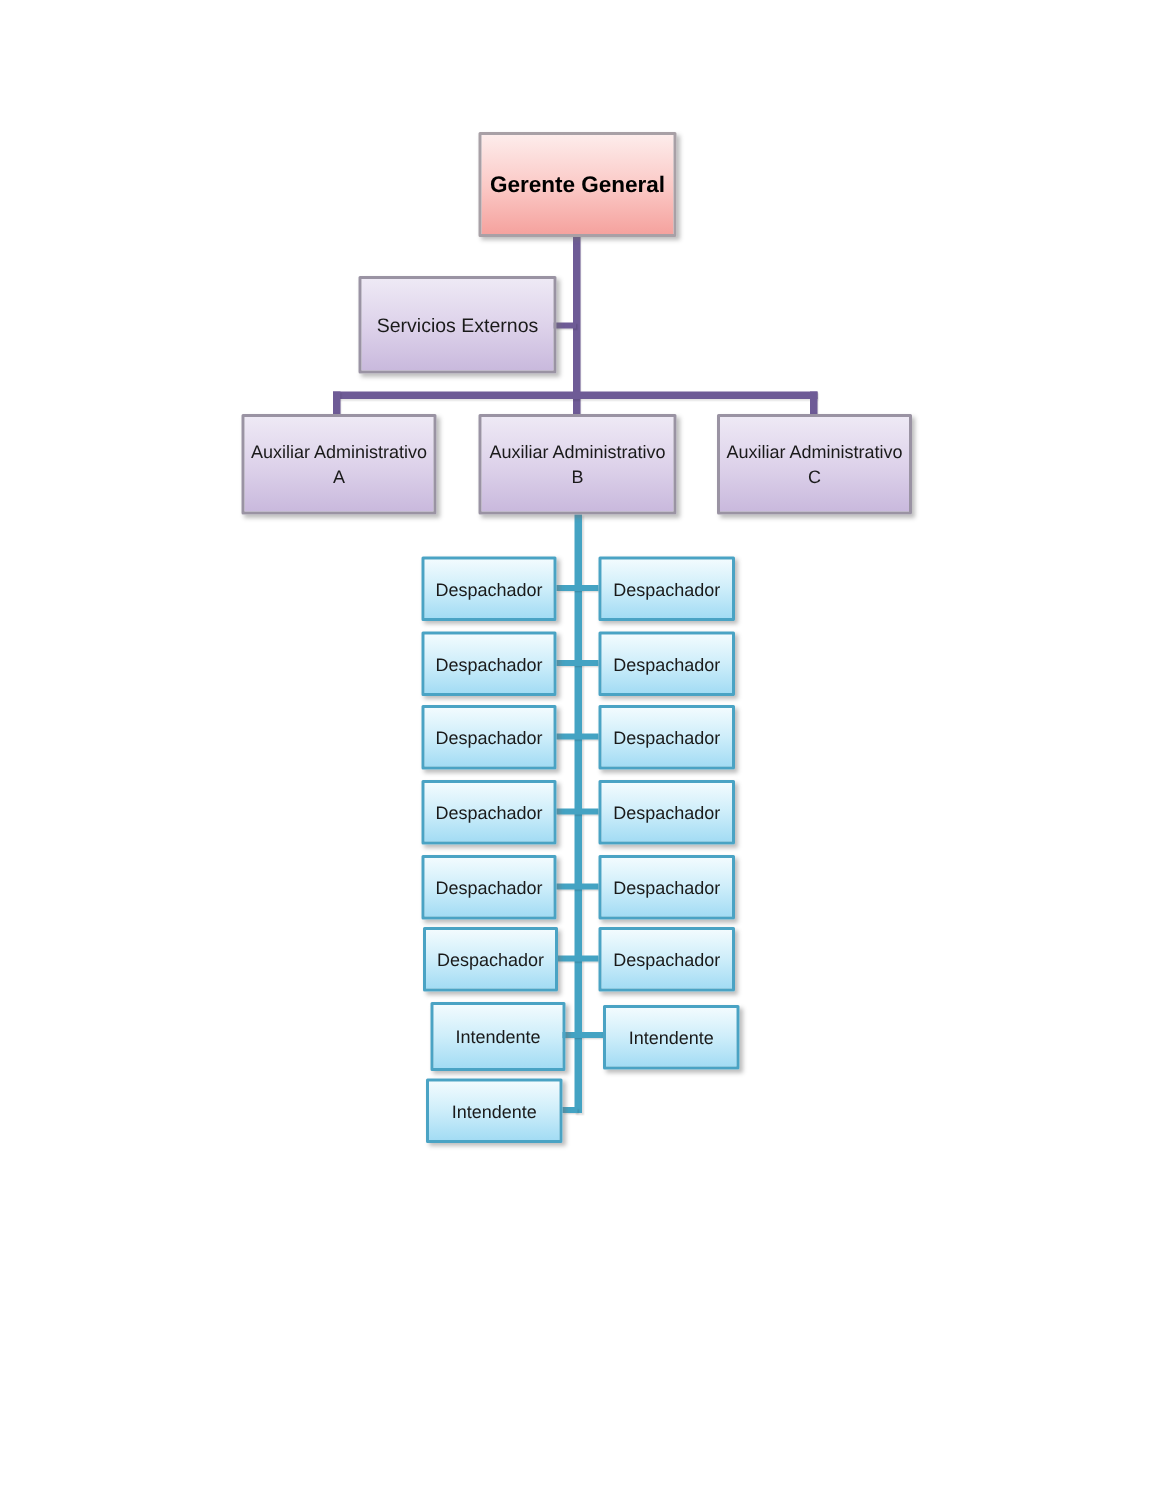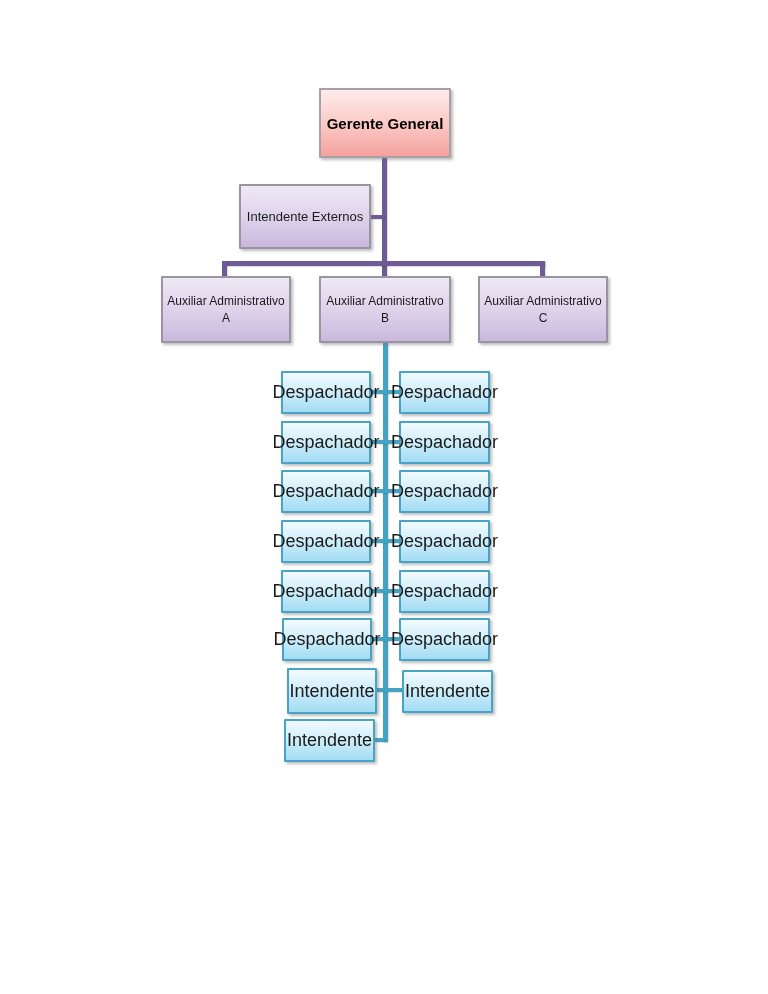--- a/index.html
+++ b/index.html
@@ -43,21 +43,21 @@
   }
   .node-manager {
     border: 2px solid #9a93a3;
     background: linear-gradient(180deg, #eee9f5 0%, #ddd2ea 52%, #c9b9dd 100%);
     font-size: 12px;
     line-height: 17px;
   }
   .node-worker {
     border: 2px solid #4aa3c4;
     background: linear-gradient(180deg, #f2fbfe 0%, #cfeefa 48%, #a3dcf4 100%);
-    font-size: 18px;
+    font-size: 12px;
   }
   .line {
     position: absolute;
     box-shadow: 1px 1px 1px rgba(0,0,0,0.12);
   }
   .line-purple { background: #6e5b96; }
   .line-teal   { background: #44a3c3; }
 </style>
 </head>
 <body>
@@ -78,21 +78,21 @@
   <div class="line line-teal" style="left:371px; top:589px; width:28px; height:4px;"></div>
   <div class="line line-teal" style="left:371px; top:637px; width:28px; height:4px;"></div>
   <div class="line line-teal" style="left:373px; top:688px; width:31px; height:4px;"></div>
   <div class="line line-teal" style="left:375px; top:738px; width:10px; height:4px;"></div>
 
   <div class="node node-root" style="left:319px; top:88px; width:132px; height:70px;">
     <span>Gerente General</span>
   </div>
 
   <div class="node node-staff" style="left:239px; top:184px; width:132px; height:65px;">
-    <span>Intendente Externos</span>
+    <span>Servicios Externos</span>
   </div>
 
   <div class="node node-manager" style="left:161px; top:276px; width:130px; height:67px;">
     <div>Auxiliar Administrativo</div>
     <div>A</div>
   </div>
   <div class="node node-manager" style="left:319px; top:276px; width:132px; height:67px;">
     <div>Auxiliar Administrativo</div>
     <div>B</div>
   </div>

